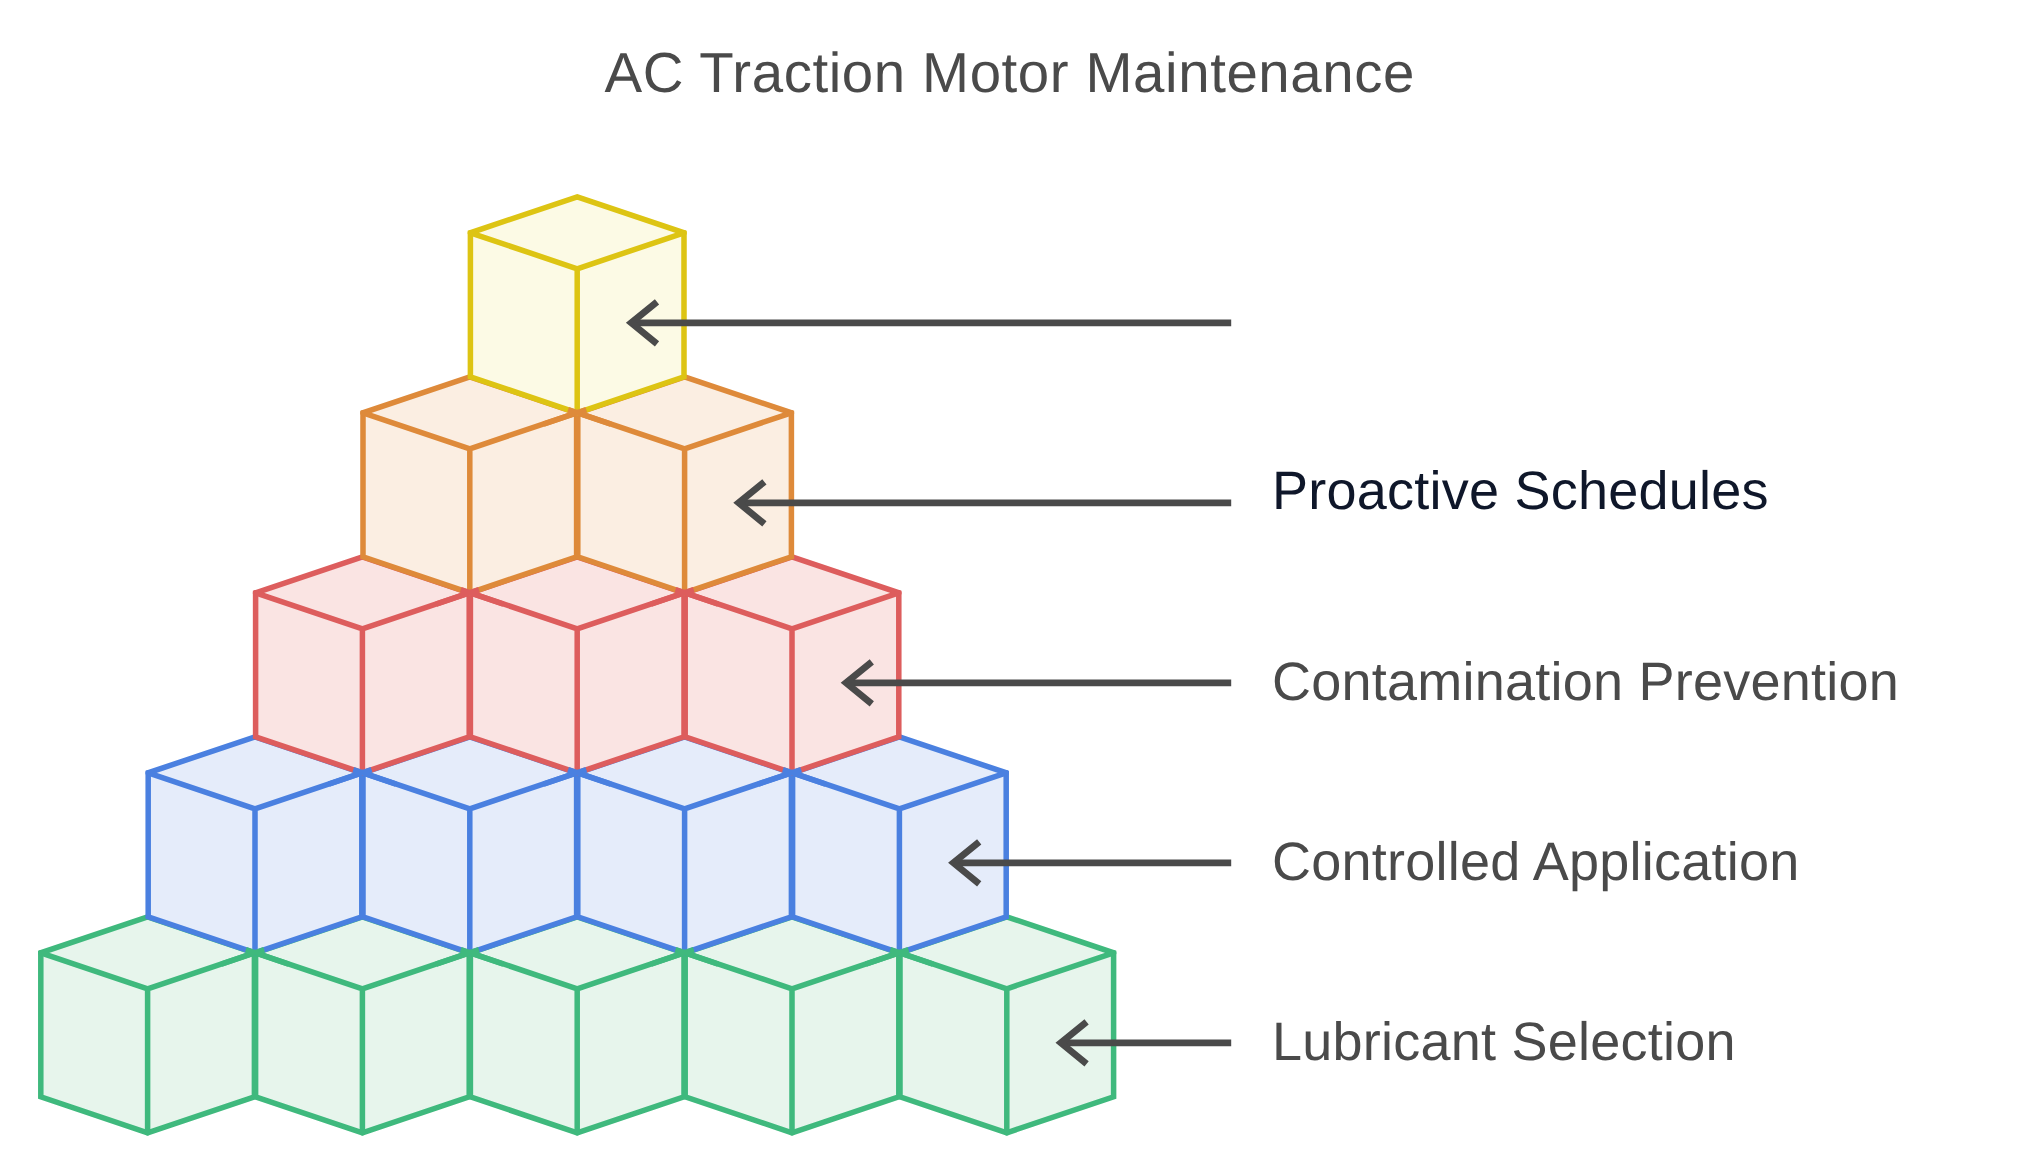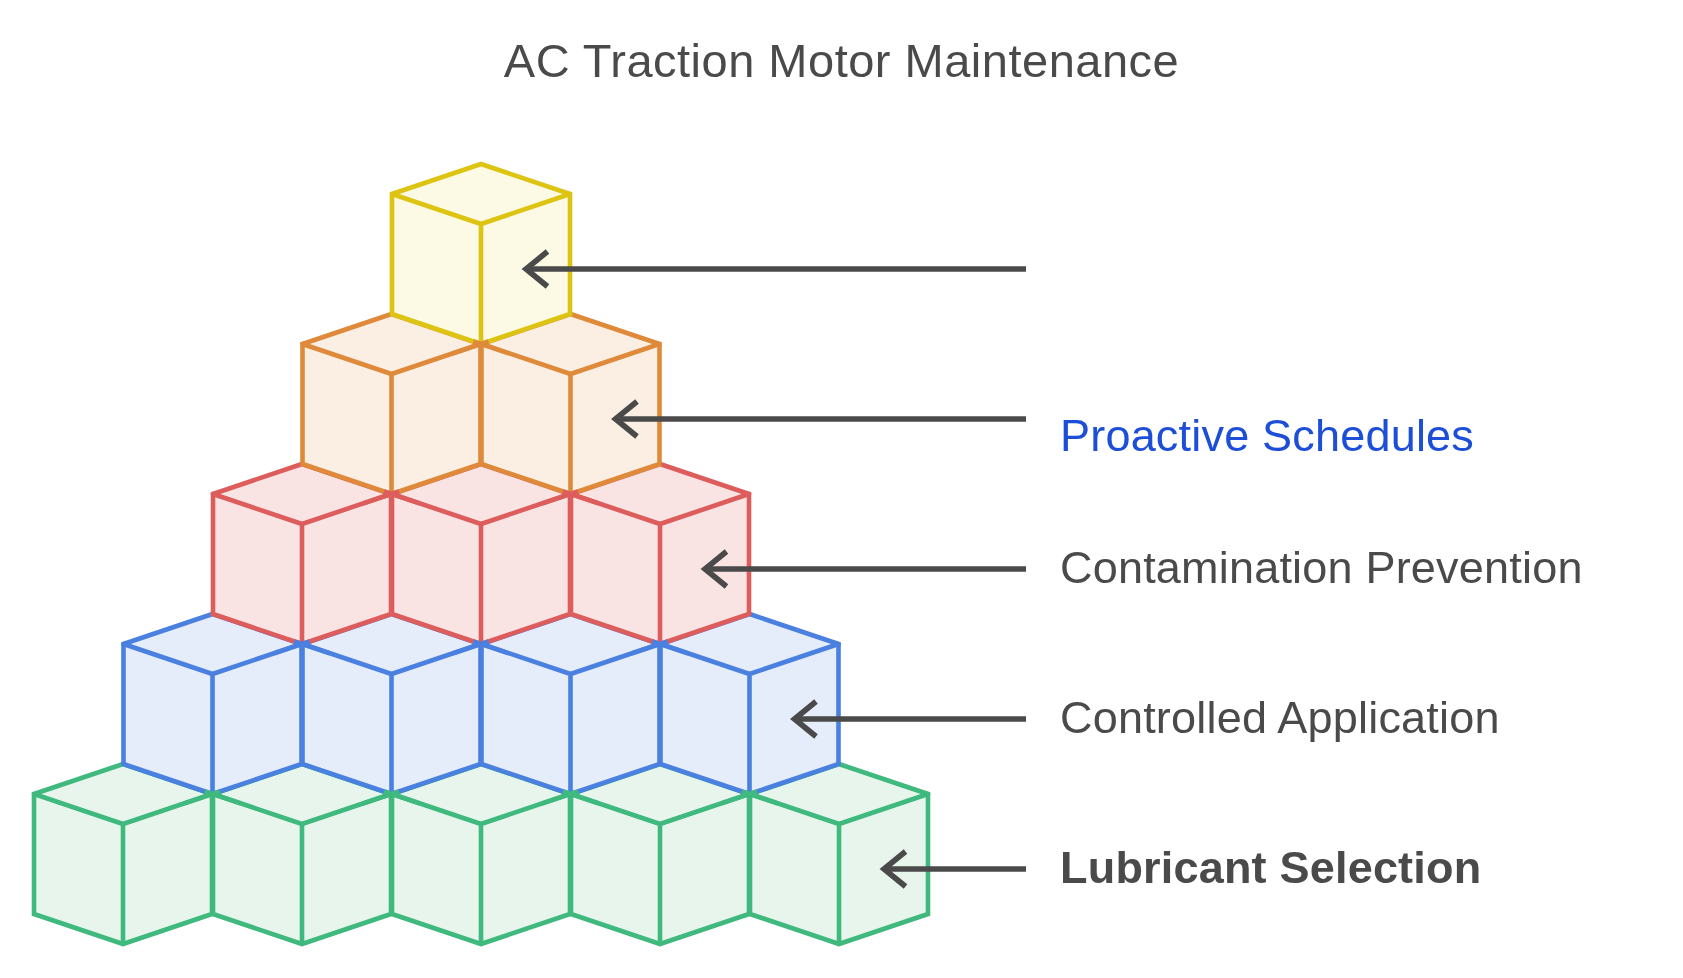--- a/index.html
+++ b/index.html
@@ -151,17 +151,17 @@
         </g>
         <g>
           <line x1="887" y1="869" x2="1026" y2="869" stroke="#4a4a4a" stroke-width="5.6" stroke-linecap="butt"></line>
           <path d="M905.5,851.5 L884,869 L905.5,886.5" fill="none" stroke="#4a4a4a" stroke-width="5.6" stroke-linecap="butt" stroke-linejoin="miter"></path>
         </g>
       </g>
     </svg>
 
   <div class="title" style="color: rgb(74, 74, 74);">AC Traction Motor Maintenance</div>
 
-  <div class="level-label" style="top: 437px; color: #1d4ed8;">Proactive Schedules</div>
+  <div class="level-label" style="top: 410px; color: #0f172a;">Proactive Schedules</div>
   <div class="level-label" style="top: 719px; color: rgb(74, 74, 74);">Controlled Application</div>
   <div class="level-label" style="top: 569px; color: rgb(74, 74, 74);">Contamination Prevention</div>
-  <div class="level-label" style="top: 869px; color: rgb(74, 74, 74); font-weight: bold;">Lubricant Selection</div>
+  <div class="level-label" style="top: 869px; color: rgb(74, 74, 74);">Lubricant Selection</div>
 </div>
 
 </body></html>

